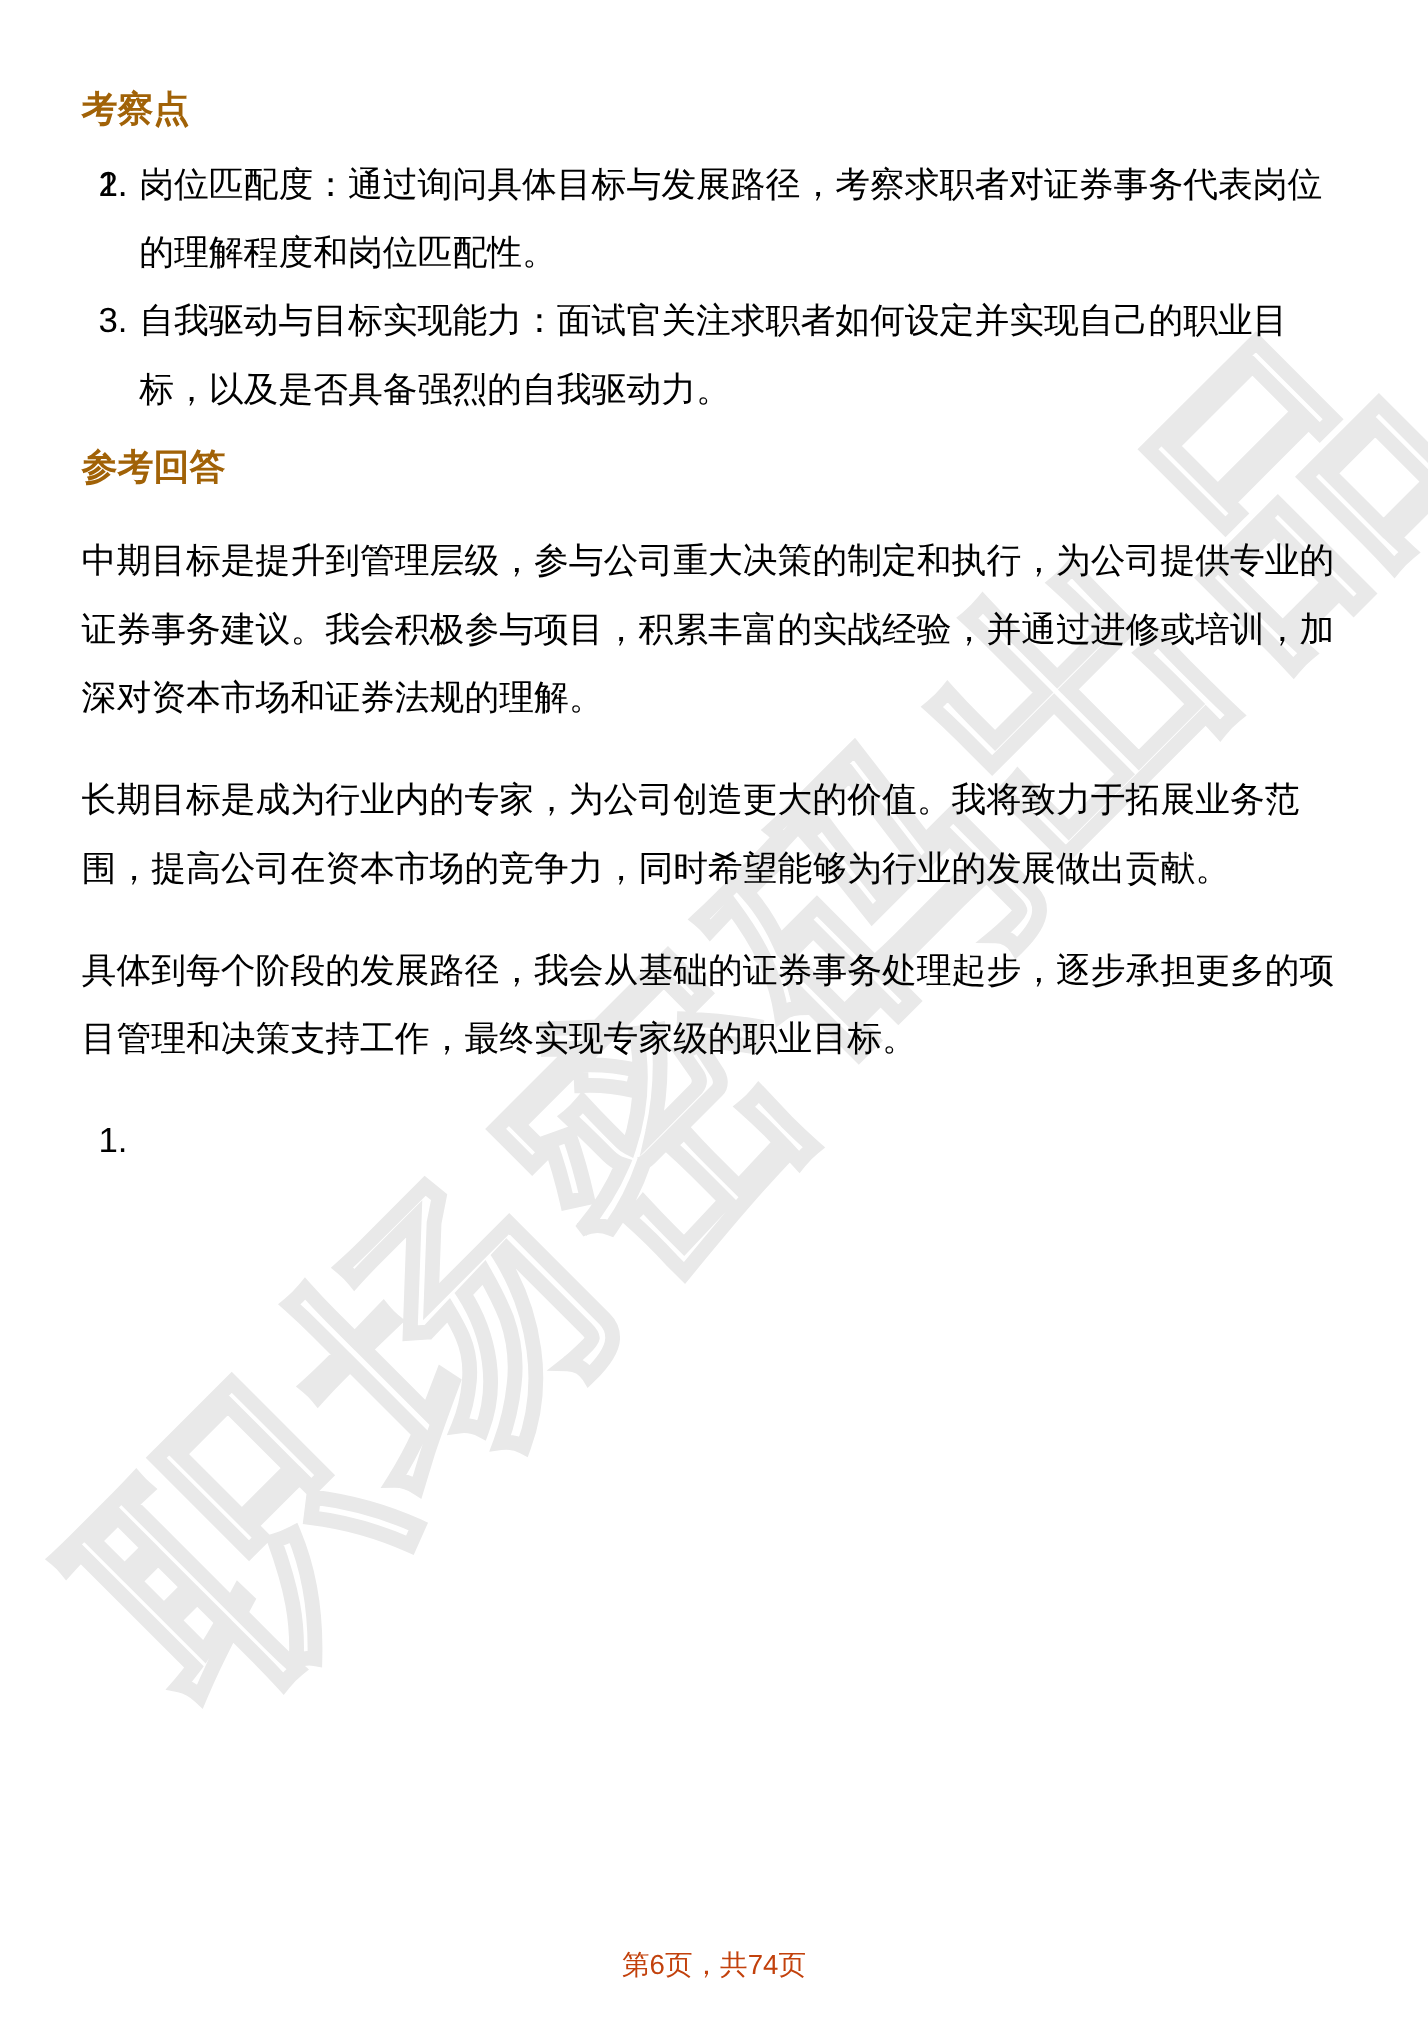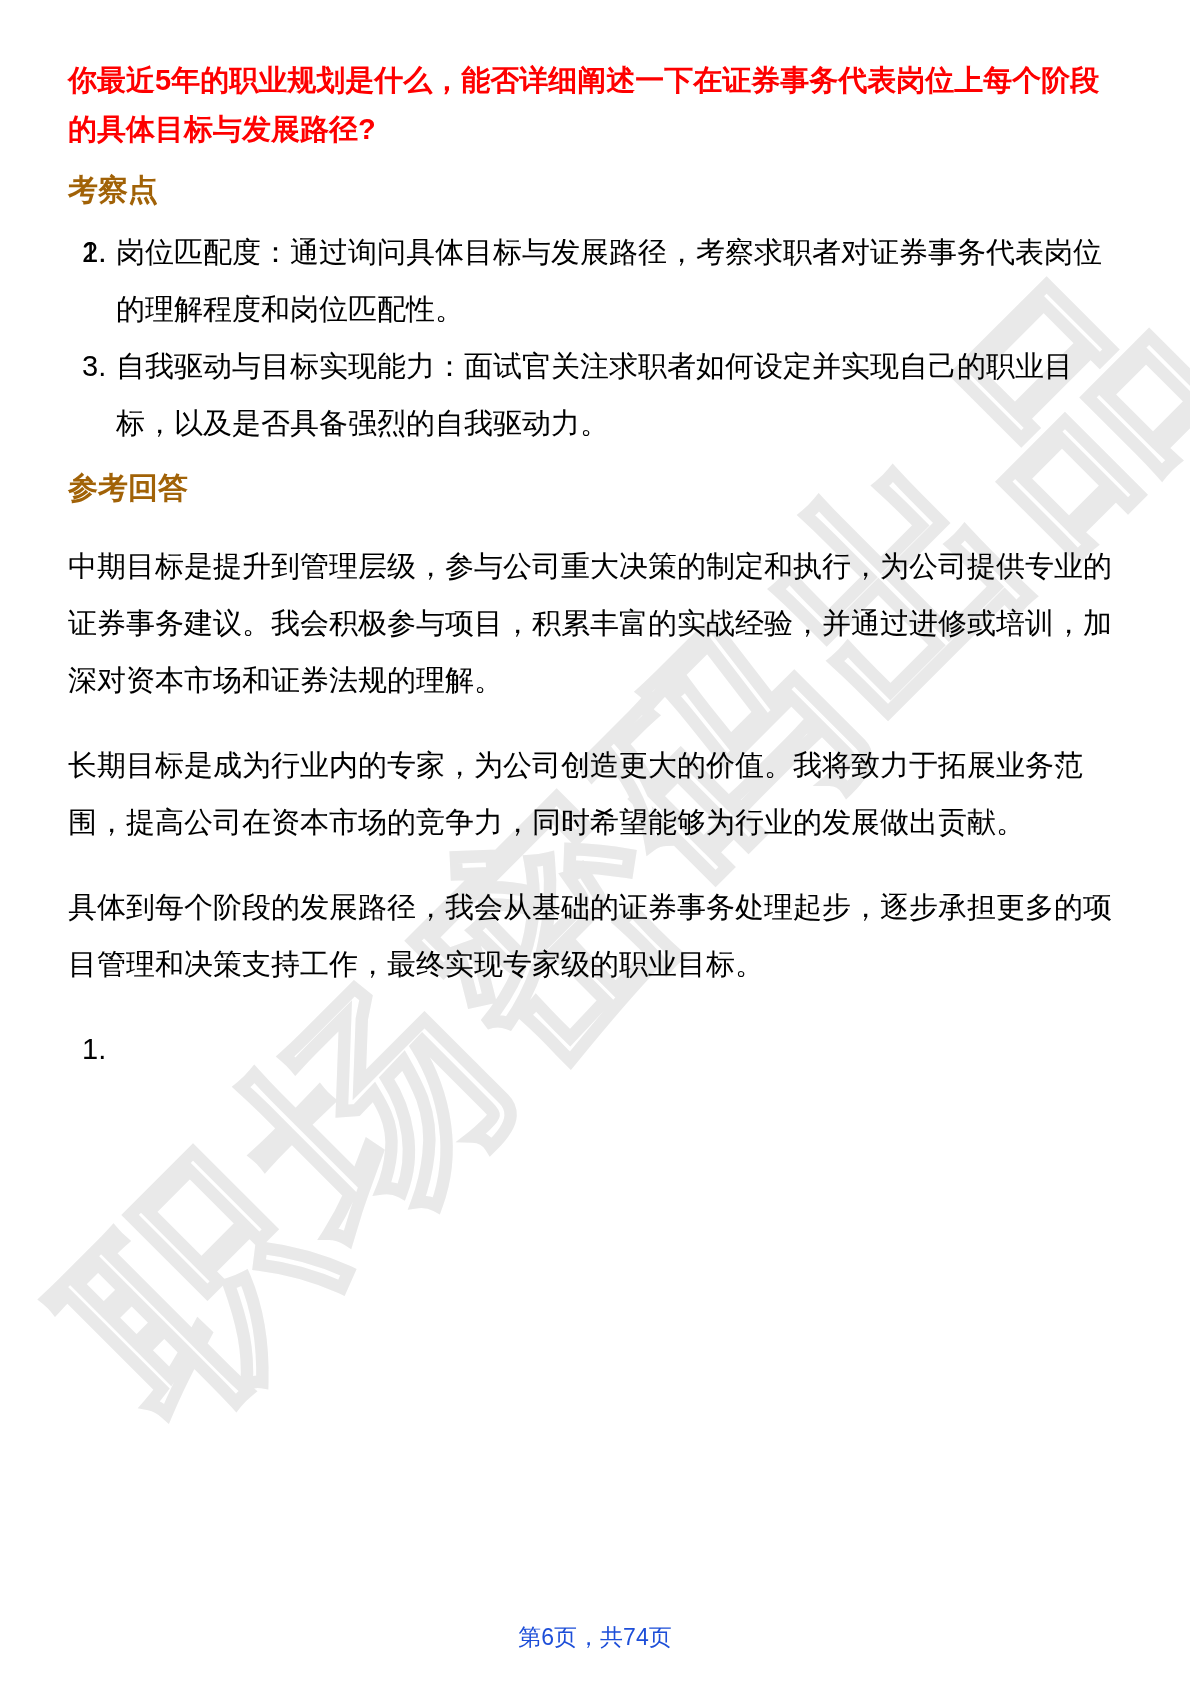--- a/index.html
+++ b/index.html
@@ -78,32 +78,31 @@
   .advice-list {
     margin-top: 28px;
   }
   .page-footer {
     position: absolute;
     top: 1622px;
     left: 0;
     width: 1190px;
     text-align: center;
     font-size: 23px;
-    color: #1d4ed8;
+    color: #c2410c;
     z-index: 1;
   }
 </style>
 </head>
 <body>
 
 <div class="watermark">职场密码出品</div>
 
 <div class="content">
 
-  <h1 class="question-title">你最近5年的职业规划是什么，能否详细阐述一下在证券事务代表岗位上每个阶段的具体目标与发展路径?</h1>
 
   <h2 class="section-heading">考察点</h2>
 
   <ol class="num-list">
     <li>
       <span class="num">1.</span>
     </li>
     <li>
       <span class="num">2.</span>
       <span>岗位匹配度：通过询问具体目标与发展路径，考察求职者对证券事务代表岗位的理解程度和岗位匹配性。</span>

